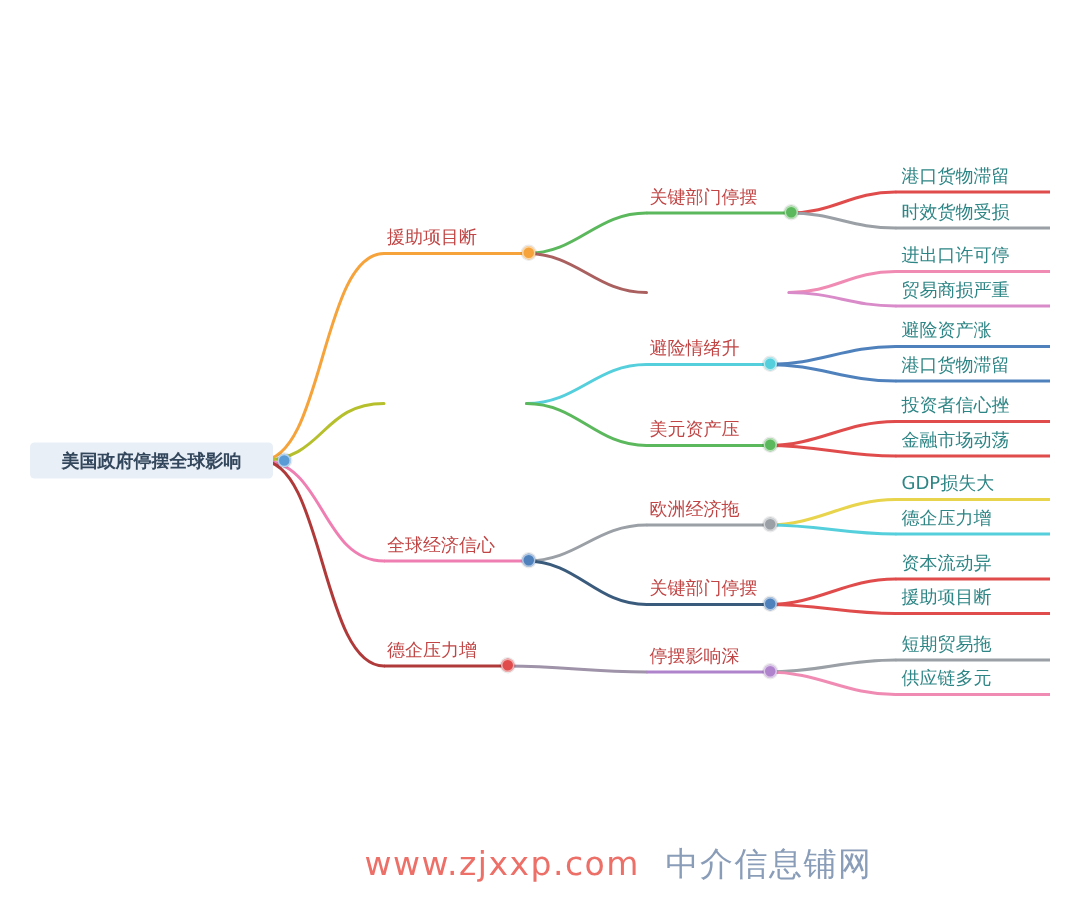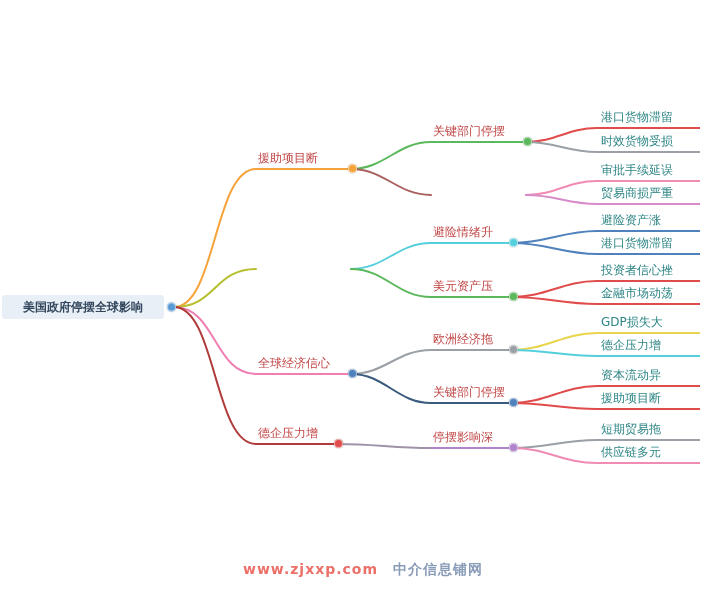--- a/index.html
+++ b/index.html
@@ -45,21 +45,21 @@
   .dt-orange .dot{background:#f5a33a}
   .dt-cyan .dot{background:#56cfdc}
   .dt-steel .dot{background:#4f81bd}
   .dt-red .dot{background:#e04b4b}
   .dt-green .dot{background:#5cb85c}
   .dt-rose .dot{background:#f08bb4}
   .dt-gray .dot{background:#9aa0a6}
   .dt-purple .dot{background:#b084cc}
   .watermark{
     position:absolute;left:243px;top:561px;white-space:nowrap;
-    font-size:14px;font-weight:bold;letter-spacing:1px;user-select:none;
+    font-size:22px;font-weight:normal;letter-spacing:1px;user-select:none;
   }
   .wm-url{color:rgba(233,86,78,.85);}
   .wm-site{color:rgba(118,140,172,.85);margin-left:9px;}
 </style>
 </head>
 <body>
 
 <div class="canvas">
 
   <svg class="connectors" viewBox="0 0 722 600" fill="none" stroke-width="2" stroke-linecap="round">
@@ -86,21 +86,21 @@
     <path d="M512,297 C546,297 563,281 597,281" stroke="#e04b4b"></path>
     <path d="M512,297 C546,297 563,304 597,304" stroke="#e04b4b"></path>
     <path d="M512,350 C546,350 563,333 597,333" stroke="#e8d44d"></path>
     <path d="M512,350 C546,350 563,356 597,356" stroke="#56cfdc"></path>
     <path d="M512,403 C546,403 563,386 597,386" stroke="#e04b4b"></path>
     <path d="M512,403 C546,403 563,409 597,409" stroke="#e04b4b"></path>
     <path d="M512,448 C546,448 563,440 597,440" stroke="#9aa0a6"></path>
     <path d="M512,448 C546,448 563,463 597,463" stroke="#f08bb4"></path>
   </svg>
 
-  <div class="node root dt-blue" style="left:2px;top:295px;width:162px">
+  <div class="node root dt-blue" style="left:20px;top:295px;width:162px">
     <span class="label">美国政府停摆全球影响</span>
     <span class="dot"></span>
   </div>
 
   <div class="node lv12 ul-orange dt-orange" style="left:256px;top:148px;width:95px">
     <span class="label">援助项目断</span>
     <span class="dot"></span>
   </div>
   <div class="node lv12 ul-pink dt-steel" style="left:256px;top:353px;width:95px">
     <span class="label">全球经济信心</span>
@@ -136,21 +136,21 @@
     <span class="dot"></span>
   </div>
 
   <div class="node leaf ul-red" style="left:597px;top:107px;width:103px">
     <span class="label">港口货物滞留</span>
   </div>
   <div class="node leaf ul-gray" style="left:597px;top:131px;width:103px">
     <span class="label">时效货物受损</span>
   </div>
   <div class="node leaf ul-rose" style="left:597px;top:160px;width:103px">
-    <span class="label">审批手续延误</span>
+    <span class="label">进出口许可停</span>
   </div>
   <div class="node leaf ul-blue" style="left:597px;top:210px;width:103px">
     <span class="label">避险资产涨</span>
   </div>
   <div class="node leaf ul-lilac" style="left:597px;top:183px;width:103px">
     <span class="label">贸易商损严重</span>
   </div>
   <div class="node leaf ul-blue" style="left:597px;top:233px;width:103px">
     <span class="label">港口货物滞留</span>
   </div>

